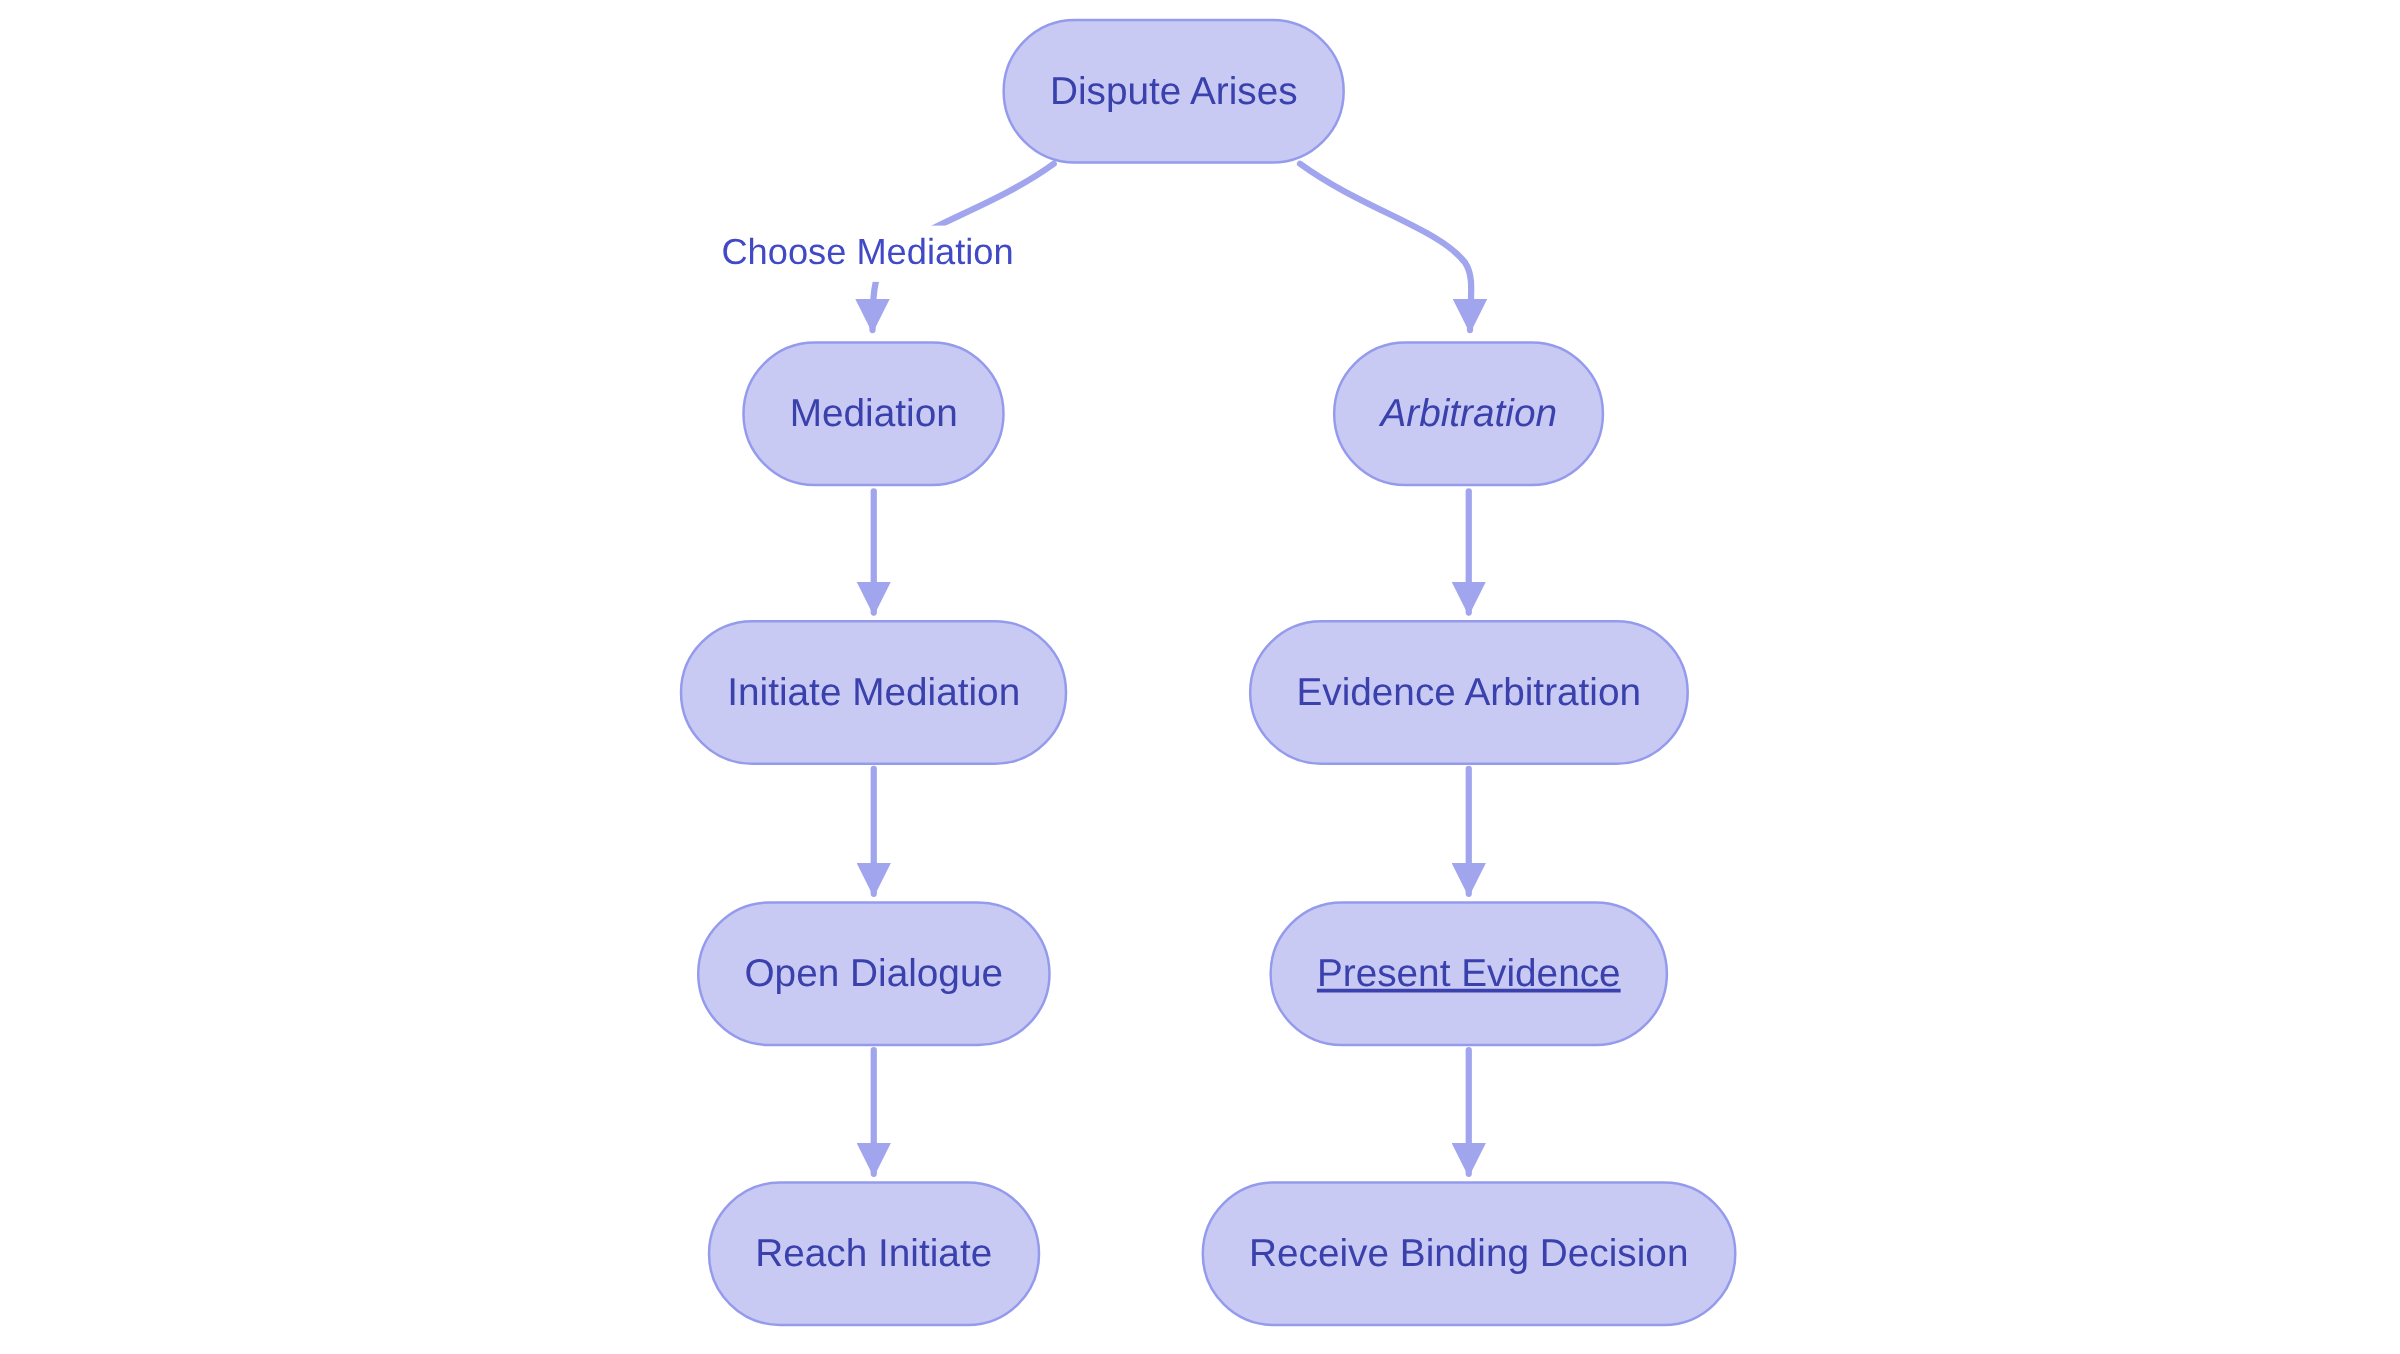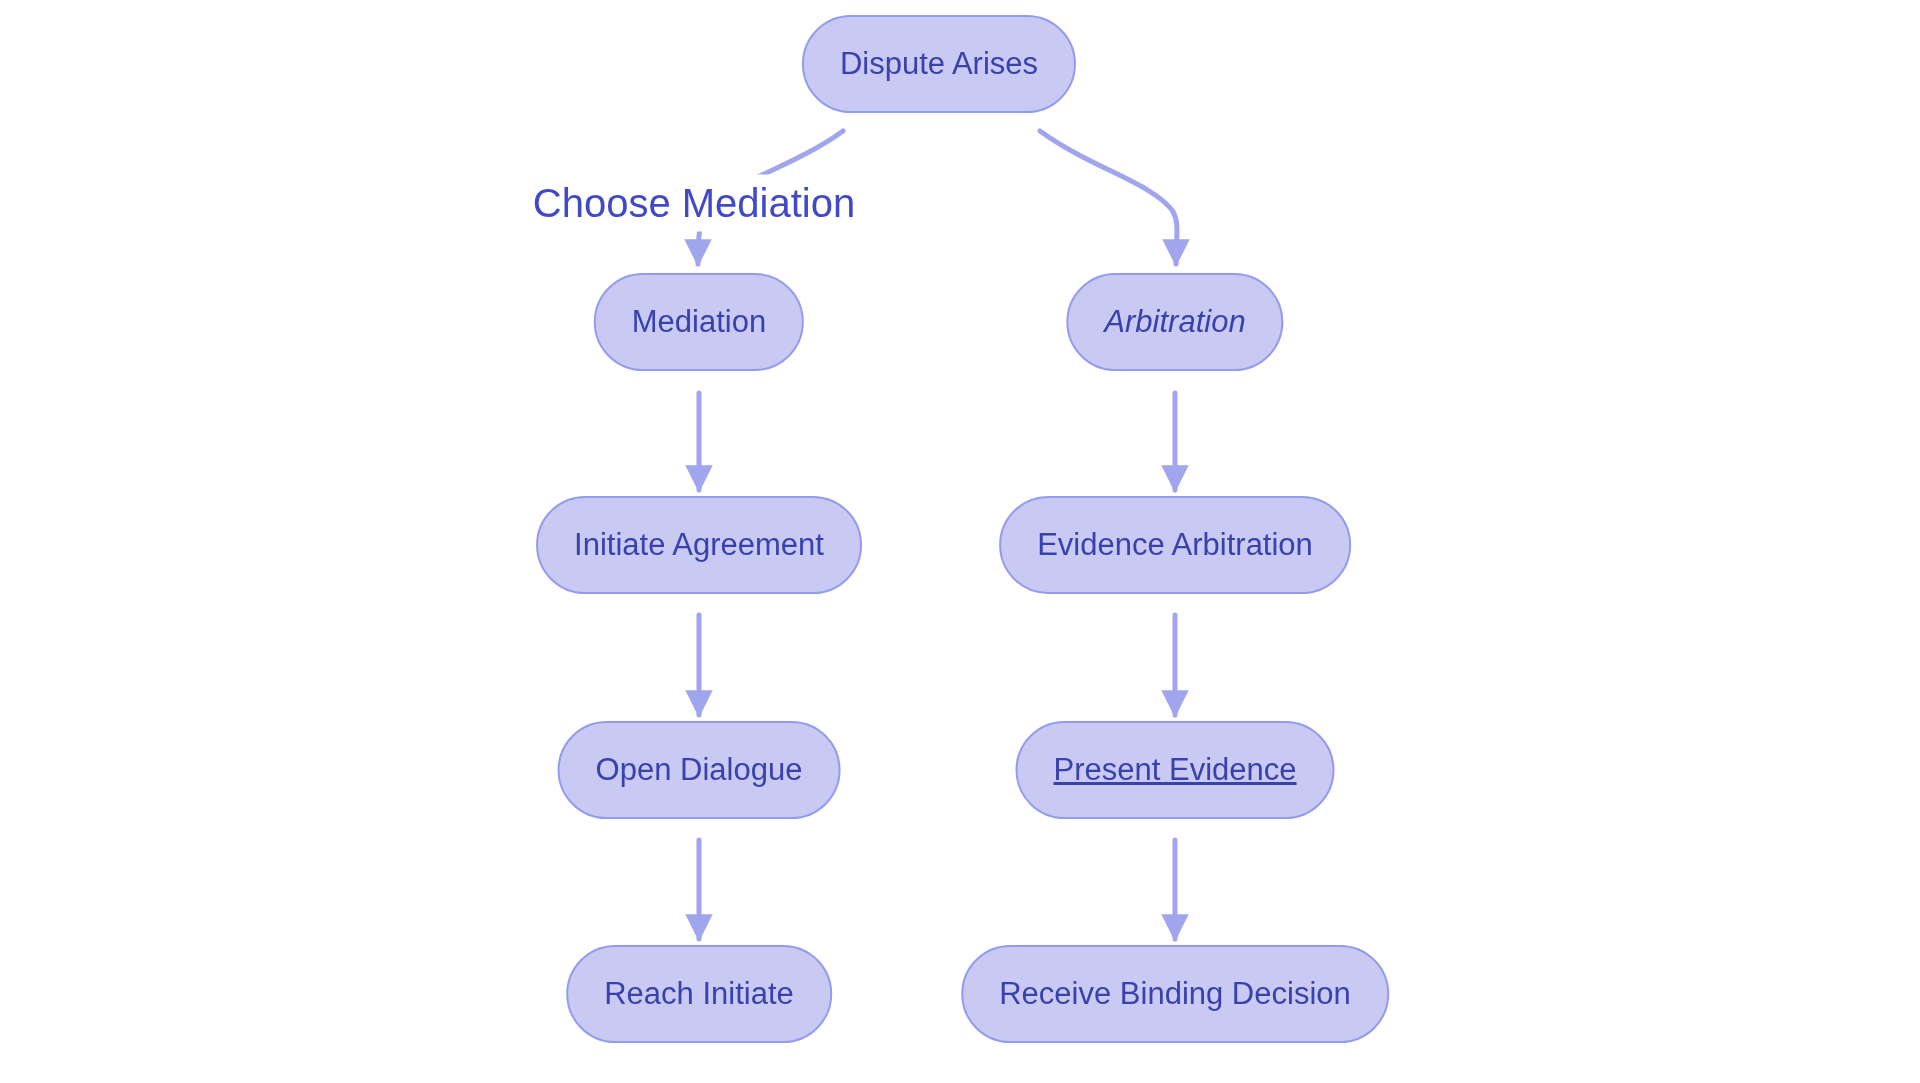--- a/index.html
+++ b/index.html
@@ -24,41 +24,41 @@
     z-index: 1;
   }
   .edges-svg path.edge {
     fill: none;
     stroke: #a0a5ee;
     stroke-width: 5;
     stroke-linecap: round;
   }
   .node {
     position: absolute;
-    height: 98px;
+    height: 116px;
     box-sizing: border-box;
     display: flex;
     align-items: center;
     justify-content: center;
     padding: 0 36px;
     white-space: nowrap;
     background: #c8caf4;
     border: 2.5px solid #959bec;
     border-radius: 60px;
     color: #3a40ac;
     font-size: 31px;
     transform: translateX(-50%);
     z-index: 2;
   }
   .edge-label {
     position: absolute;
     transform: translate(-50%, -50%);
     background: #ffffff;
     color: #4149c6;
-    font-size: 40px;
+    font-size: 29px;
     padding: 6px 10px;
     white-space: nowrap;
     z-index: 2;
   }
 </style>
 </head>
 <body>
 
 <div class="canvas">
 
@@ -88,21 +88,21 @@
 
   <div class="edge-label" style="left:694px; top:203px;">Choose Mediation</div>
 
 
   <div class="node" style="left:939px; top:15px;">Dispute Arises</div>
 
   <div class="node" style="left:699px; top:273px;">Mediation</div>
 
   <div class="node" style="left:1175px; top:273px;font-style:italic;">Arbitration</div>
 
-  <div class="node" style="left:699px; top:496px;">Initiate Agreement</div>
+  <div class="node" style="left:699px; top:496px;">Initiate Mediation</div>
 
   <div class="node" style="left:1175px; top:496px;">Evidence Arbitration</div>
 
   <div class="node" style="left:699px; top:721px;">Open Dialogue</div>
 
   <div class="node" style="left:1175px; top:721px;text-decoration:underline;">Present Evidence</div>
 
   <div class="node" style="left:699px; top:945px;">Reach Initiate</div>
 
   <div class="node" style="left:1175px; top:945px;">Receive Binding Decision</div>

